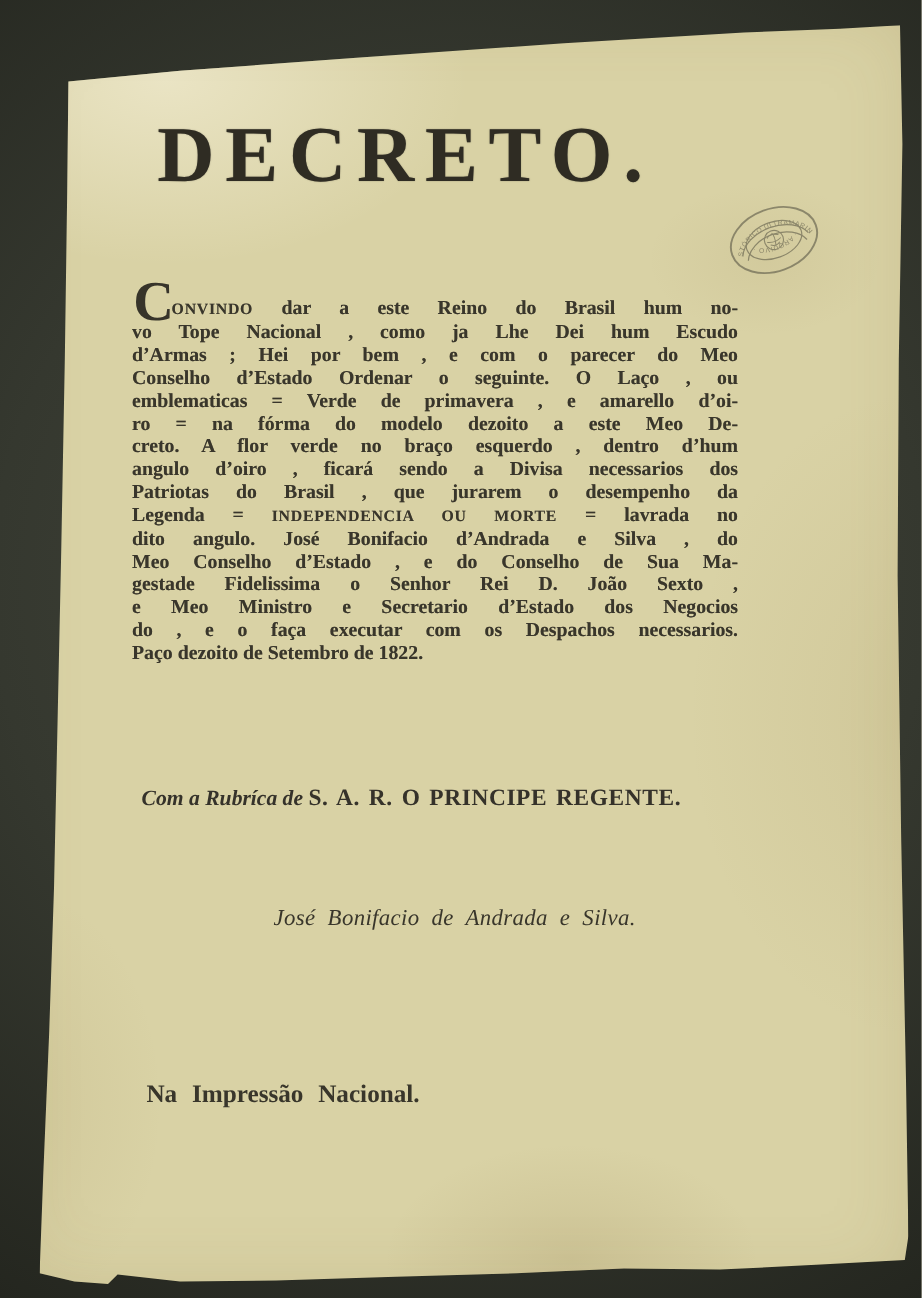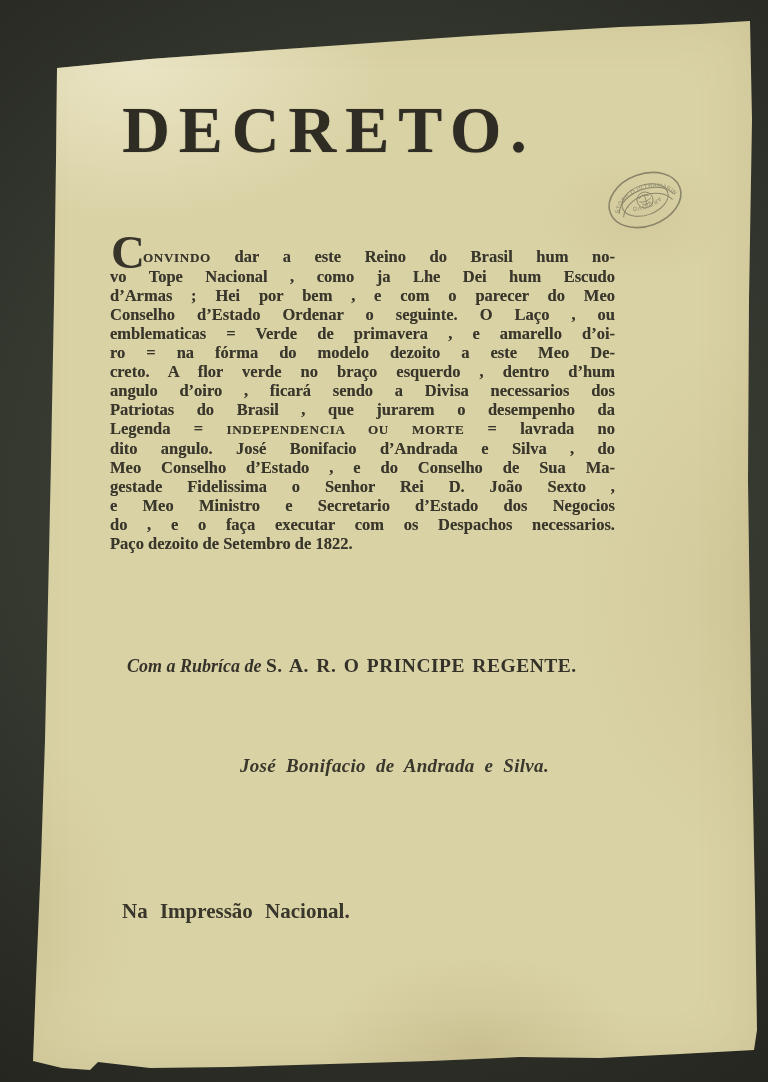--- a/index.html
+++ b/index.html
@@ -14,37 +14,37 @@
       radial-gradient(ellipse 200px 300px at 2% 85%, rgba(140,115,60,0.10), rgba(140,115,60,0) 60%),
       radial-gradient(ellipse 140px 90px at 83% 20%, rgba(135,110,60,0.08), rgba(135,110,60,0) 70%),
       #d9d2a5;
     box-shadow: inset 0 0 70px rgba(118,96,46,0.20);
     clip-path: polygon(
       57px 68px,150px 59px,300px 48px,470px 36px,620px 27px,700px 24px,750px 21px,
       752px 120px,749px 300px,748px 480px,751px 700px,755px 900px,757px 1030px,754px 1050px,
       680px 1054px,600px 1058px,520px 1057px,430px 1061px,330px 1064px,230px 1067px,
       150px 1068px,98px 1062px,90px 1070px,62px 1068px,33px 1061px,
       36px 980px,41px 860px,45px 740px,48px 600px,51px 460px,54px 300px,56px 160px);}
-  .title{position:absolute;left:97px;top:97px;width:464px;margin:0;
+  .title{position:absolute;left:106px;top:97px;width:464px;margin:0;
     font-size:66px;line-height:66px;font-weight:bold;letter-spacing:9px;
     text-align:center;color:#2f2c23;text-shadow:0 0 1px rgba(47,44,35,0.55);}
   .stamp{position:absolute;left:600px;top:158px;width:90px;height:84px;}
   .dropcap{position:absolute;left:111px;top:229px;font-size:47px;line-height:1;
     font-weight:bold;color:#37342a;}
   .bodytext{position:absolute;left:110px;top:247px;width:505px;
     font-size:16.5px;line-height:19px;font-weight:bold;color:#39362b;
     text-shadow:0 0 0.5px rgba(57,54,43,0.5);}
   .bl{text-align:justify;text-align-last:justify;white-space:nowrap;}
   .bl.first{padding-left:33px;}
   .bl.last{text-align-last:left;}
   .sc{font-size:0.8em;letter-spacing:0.6px;}
-  .rubric{position:absolute;left:118px;top:655px;color:#35322a;white-space:nowrap;margin-left:9px;}
+  .rubric{position:absolute;left:118px;top:655px;color:#35322a;white-space:nowrap;}
   .rubric-pre{font-style:italic;font-weight:bold;font-size:18px;}
   .rubric-caps{font-weight:bold;font-size:19.5px;letter-spacing:0.5px;word-spacing:2px;}
-  .signature{position:absolute;left:240px;top:755px;font-size:19px;font-weight:bold;
+  .signature{position:absolute;left:228px;top:755px;font-size:19px;font-weight:normal;
     font-style:italic;color:#39362b;word-spacing:5px;letter-spacing:0.3px;white-space:nowrap;}
   .imprint{position:absolute;left:122px;top:899px;font-size:21px;font-weight:bold;
     color:#39362b;word-spacing:7px;white-space:nowrap;}
   .stamp text{font-family:"Liberation Sans", sans-serif;}
 </style>
 </head>
 <body>
 
 <div class="scan">
   <div class="paper">

